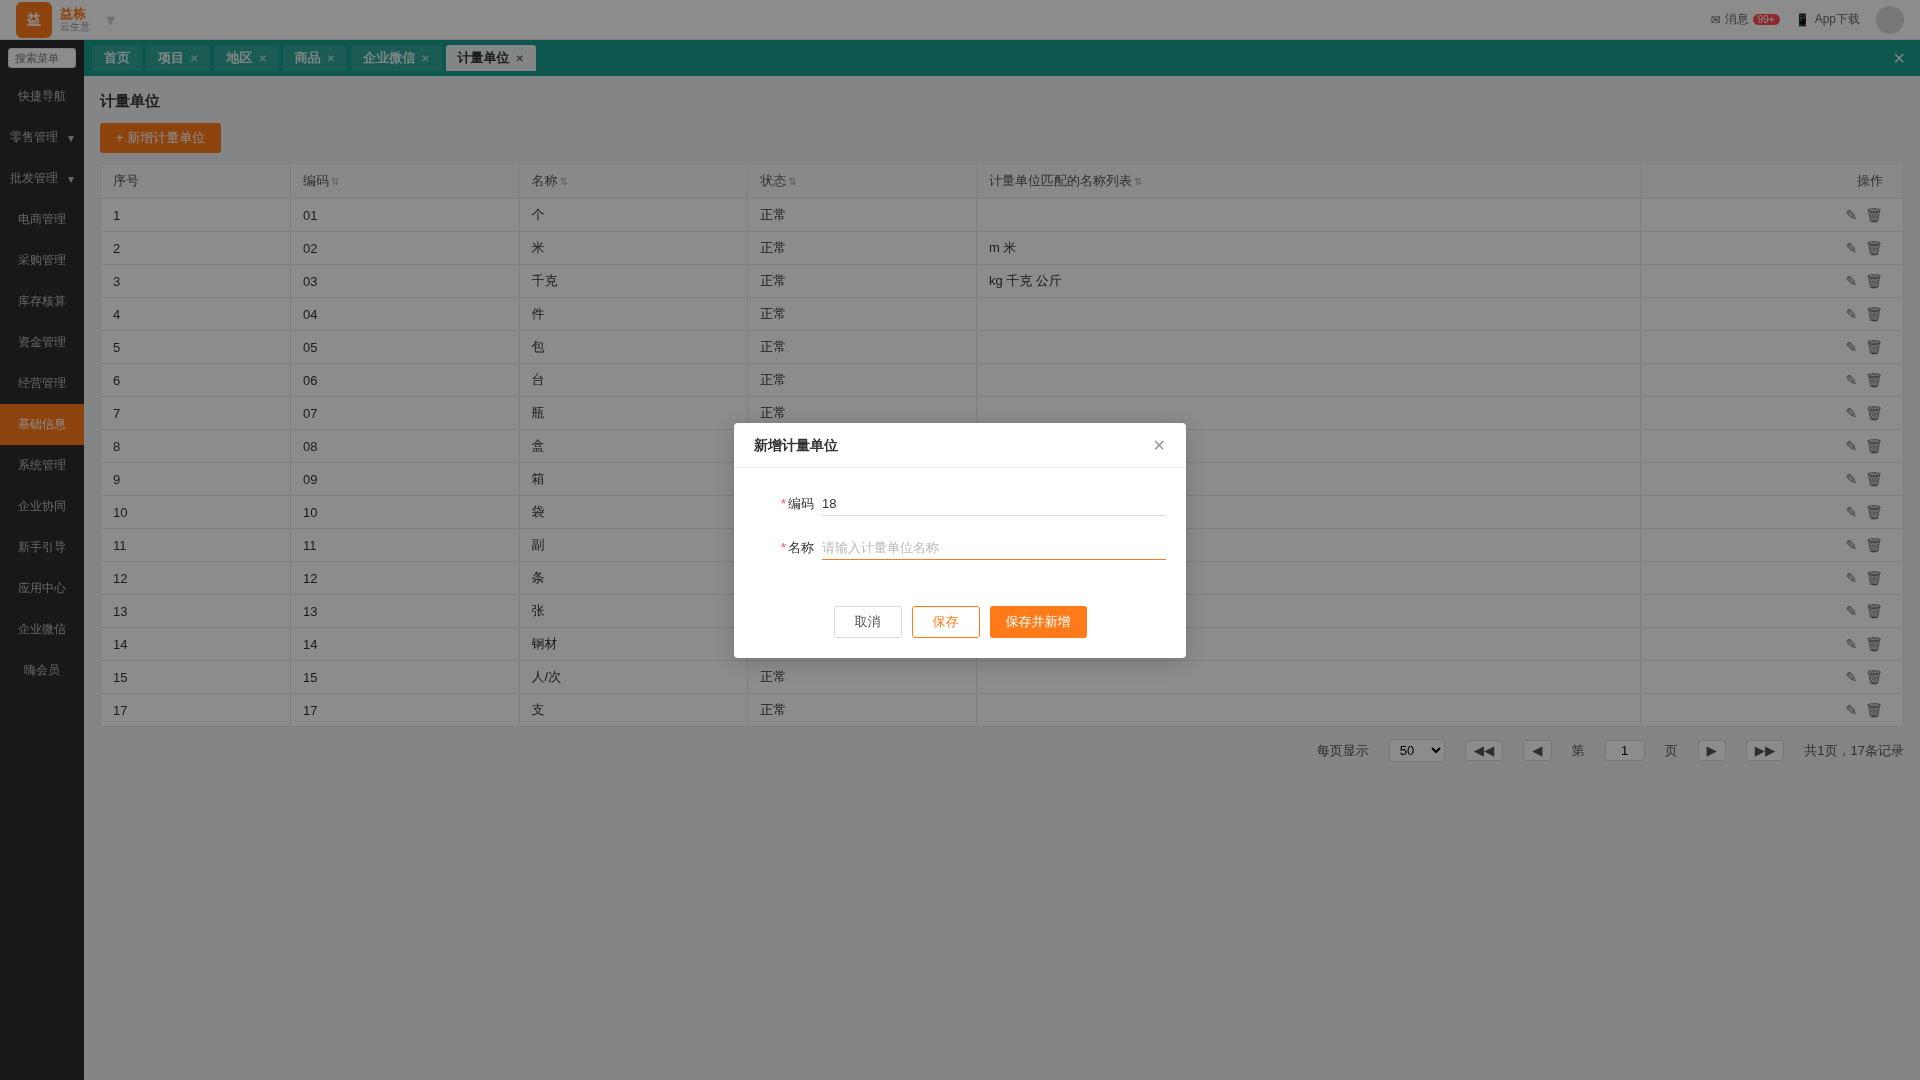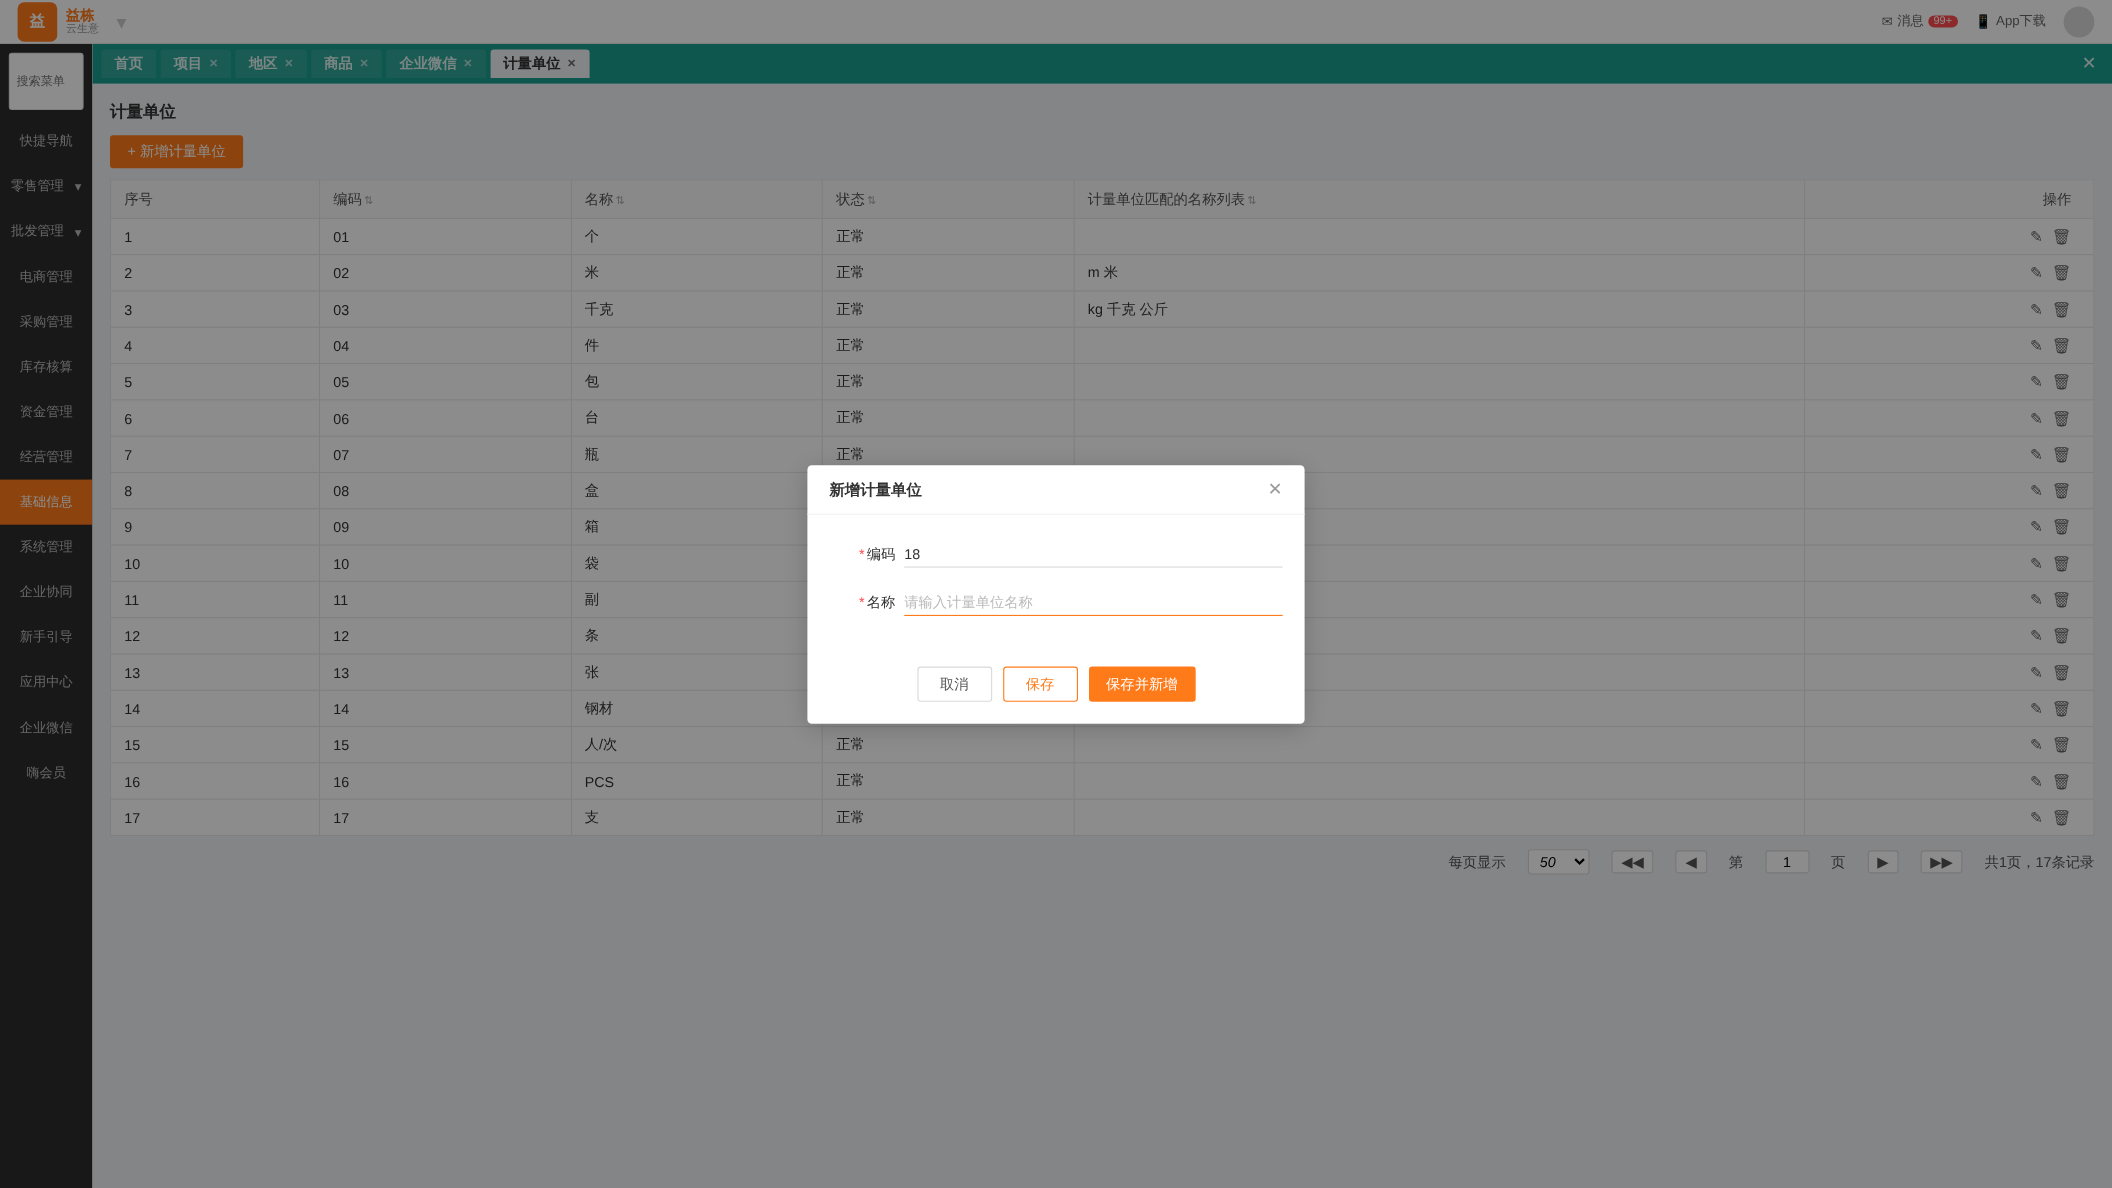--- a/index.html
+++ b/index.html
@@ -134,21 +134,21 @@
     .action-icons { display: flex; gap: 8px; }
     .action-icon { cursor: pointer; color: #666; font-size: 14px; }
 
     
     .pagination {
       display: flex; align-items: center; justify-content: flex-end;
       padding: 12px 0; gap: 20px; font-size: 13px; color: #555;
     }
     .page-size-select {
       border: 1px solid #d9d9d9; border-radius: 3px; padding: 2px 6px;
-      font-size: 13px; background: #fff; cursor: pointer; font-style: italic;
+      font-size: 13px; background: #fff; cursor: pointer;
     }
     .page-btn {
       border: 1px solid #d9d9d9; background: #fff; border-radius: 3px;
       padding: 2px 8px; cursor: pointer; color: #555;
     }
     .page-btn:disabled { color: #ccc; cursor: default; }
     .page-input {
       width: 40px; border: 1px solid #d9d9d9; border-radius: 3px;
       padding: 2px 4px; text-align: center; font-size: 13px;
     }
@@ -239,21 +239,21 @@
       <span>App下载</span>
     </button>
     <div class="avatar"></div>
   </div>
 </div>
 
 <div class="main-layout">
 
   <div class="sidebar">
     <div class="sidebar-item" style="padding:8px 6px;">
-      <input class="search-input" style="width: 68px; font-size: 11px; padding: 19px 6px;" type="text" placeholder="搜索菜单">
+      <input class="search-input" style="width: 68px; font-size: 11px; padding: 3px 6px;" type="text" placeholder="搜索菜单">
     </div>
     <div class="sidebar-item">
       <span>快捷导航</span>
     </div>
     <div class="sidebar-item has-arrow">
       <span>零售管理</span>
       <span>▾</span>
     </div>
     <div class="sidebar-item has-arrow">
       <span>批发管理</span>
@@ -532,33 +532,20 @@
       <td class="status-normal">正常</td>
       <td></td>
       <td style="text-align:right;padding-right:20px;">
         <div class="action-icons" style="justify-content:flex-end;">
           <span class="action-icon">✎</span>
           <span class="action-icon">🗑</span>
         </div>
       </td>
     </tr>
             <tr>
-      <td>16</td>
-      <td>16</td>
-      <td>PCS</td>
-      <td class="status-normal">正常</td>
-      <td></td>
-      <td style="text-align:right;padding-right:20px;">
-        <div class="action-icons" style="justify-content:flex-end;">
-          <span class="action-icon">✎</span>
-          <span class="action-icon">🗑</span>
-        </div>
-      </td>
-    </tr>
-            <tr>
       <td>17</td>
       <td>17</td>
       <td>支</td>
       <td class="status-normal">正常</td>
       <td></td>
       <td style="text-align:right;padding-right:20px;">
         <div class="action-icons" style="justify-content:flex-end;">
           <span class="action-icon">✎</span>
           <span class="action-icon">🗑</span>
         </div>

